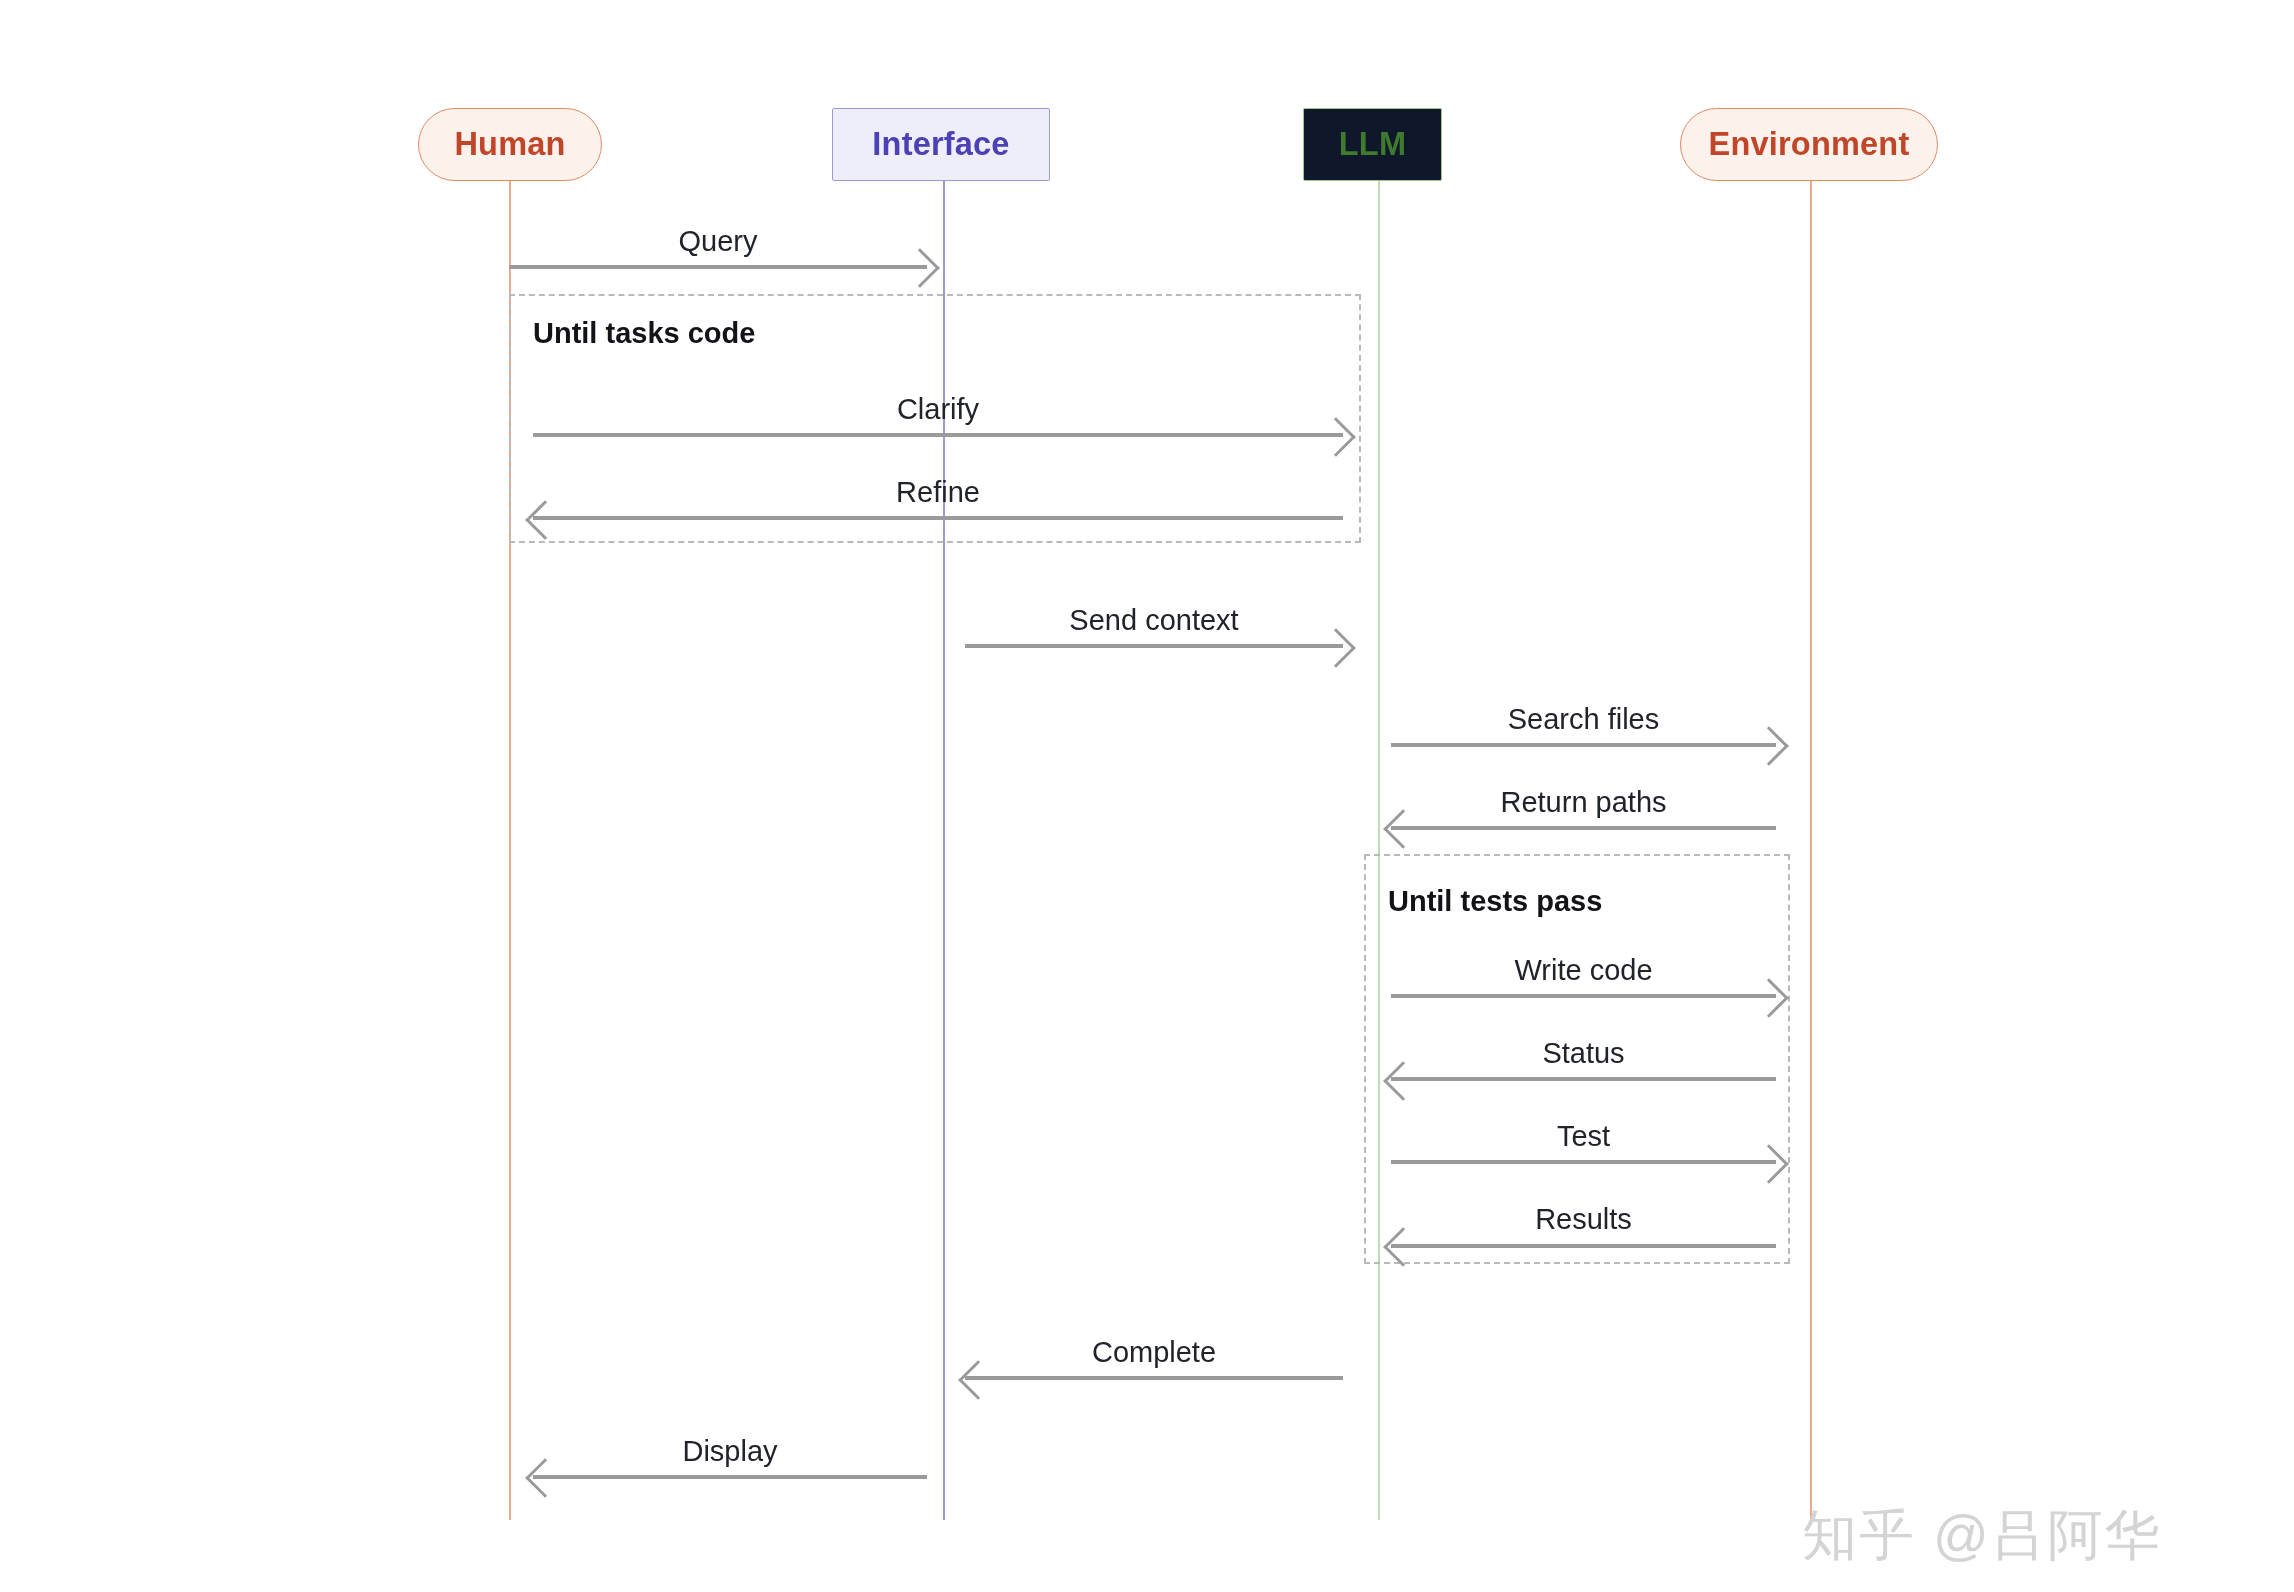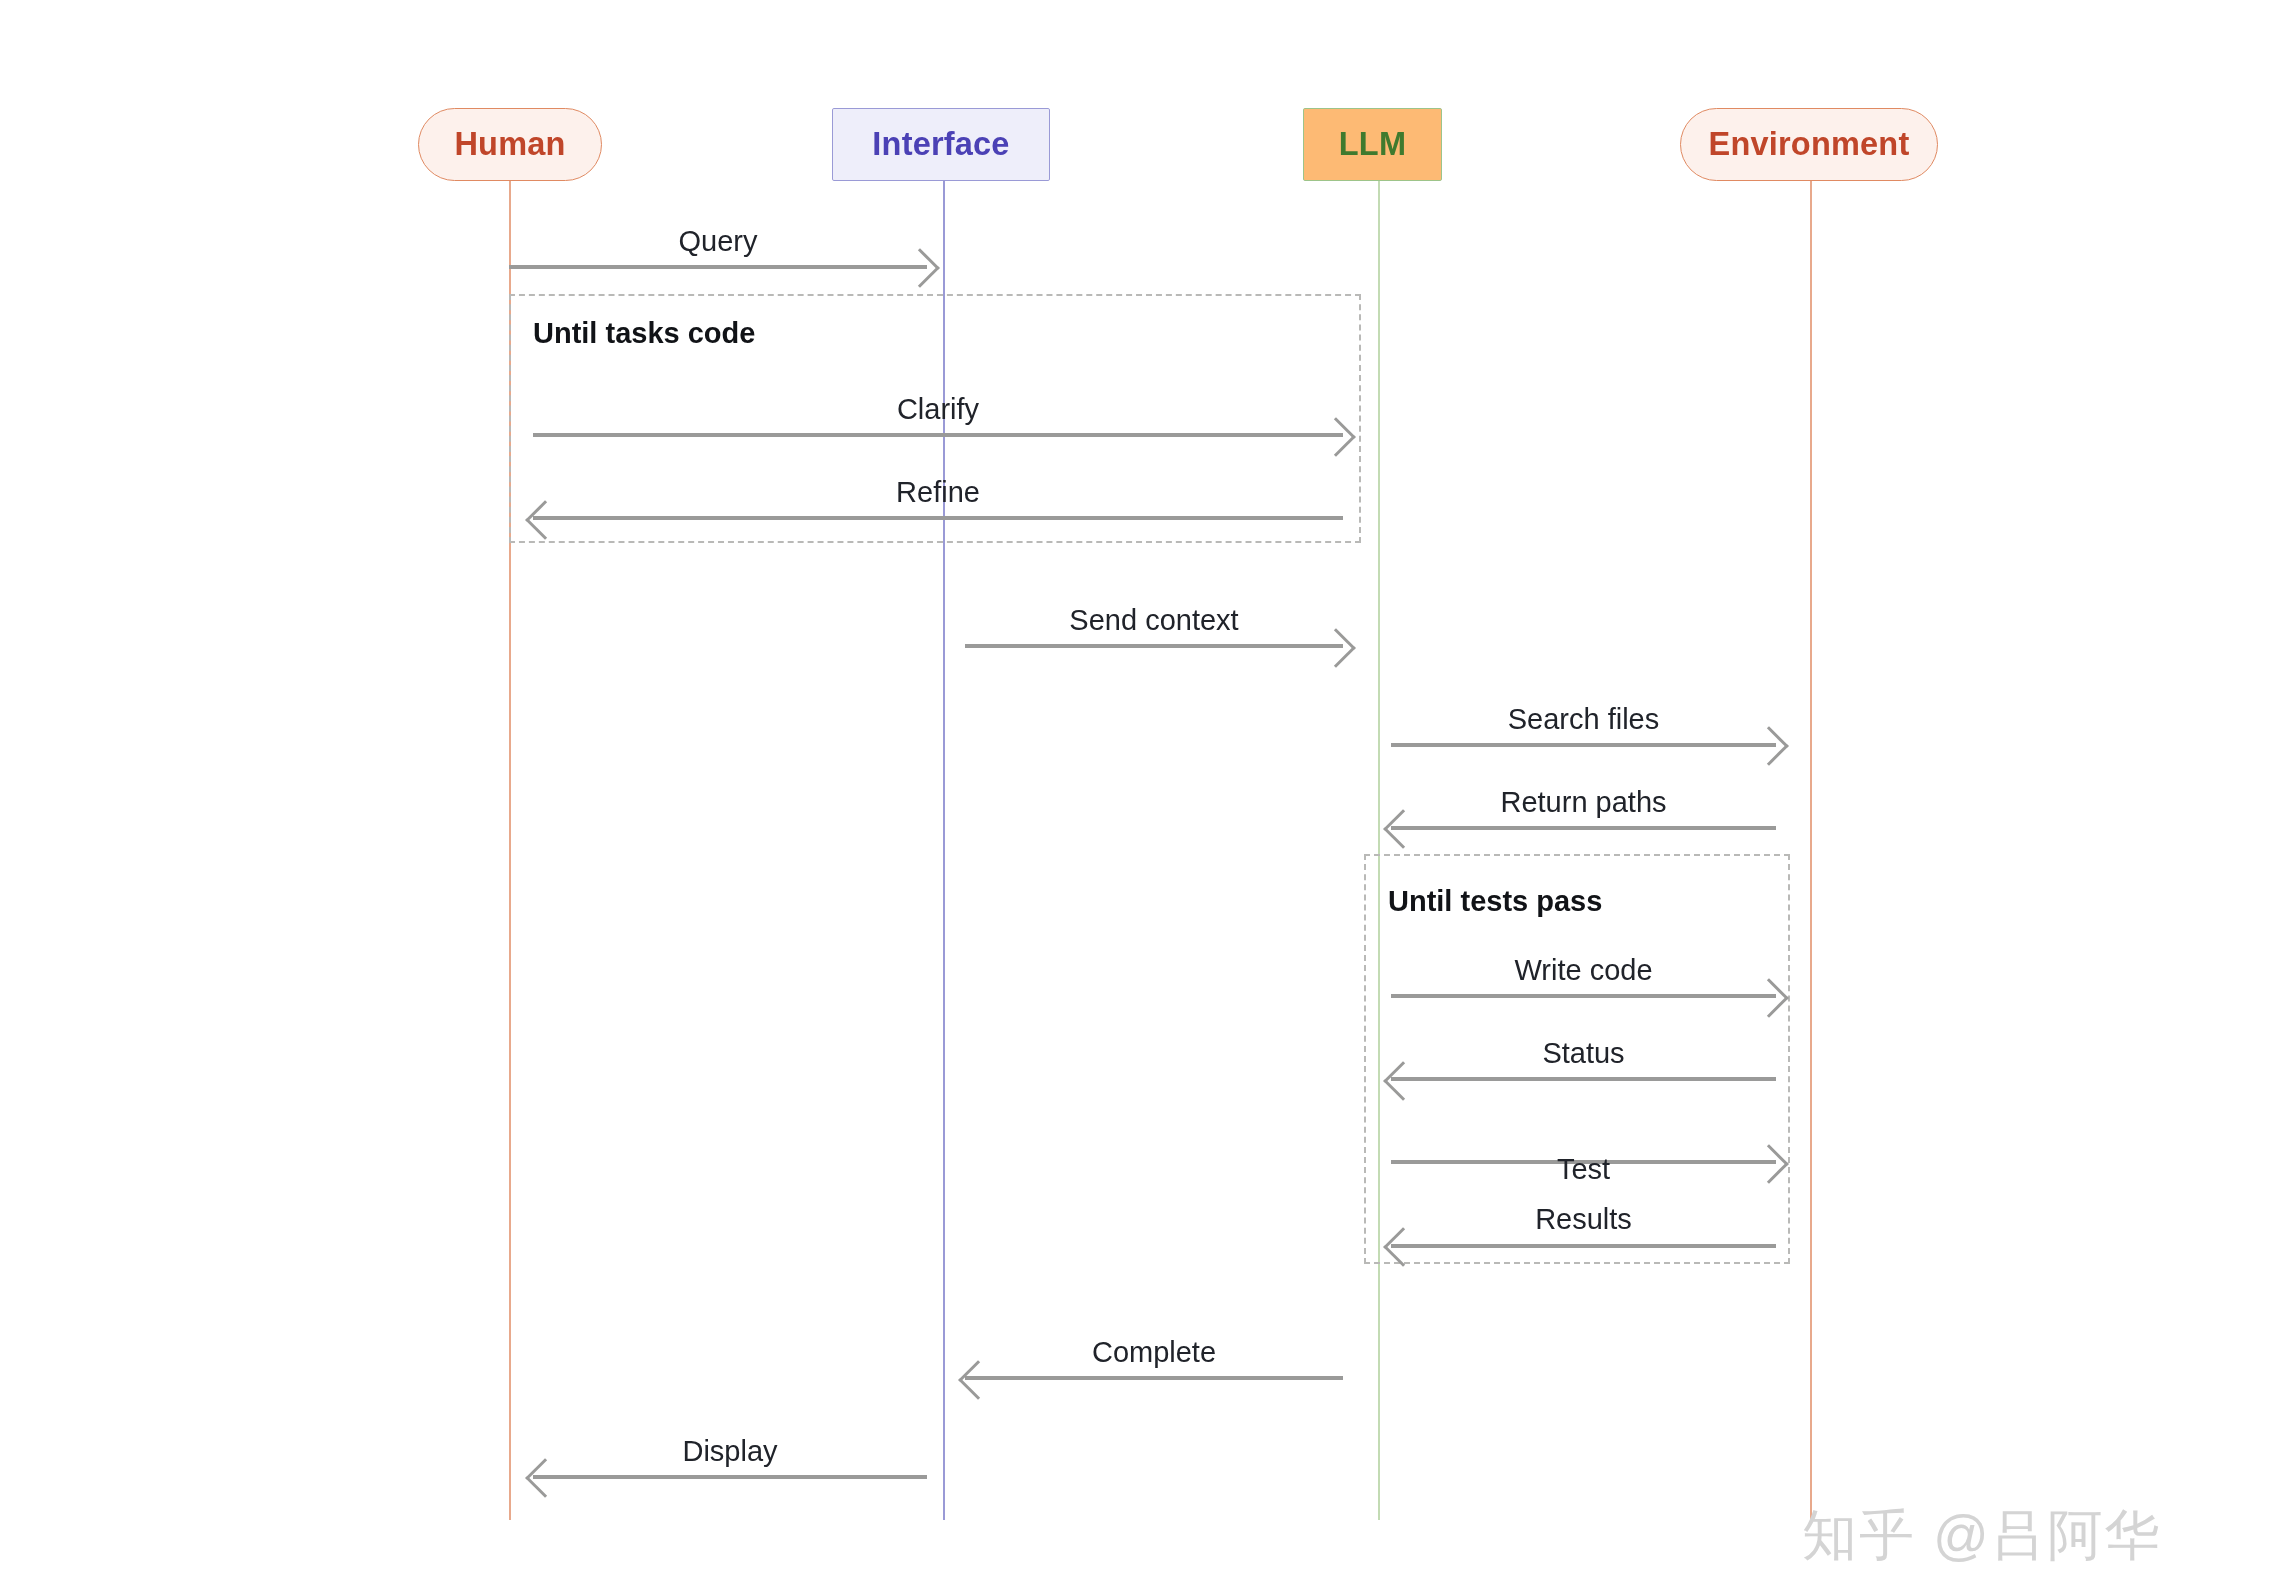--- a/index.html
+++ b/index.html
@@ -105,21 +105,21 @@
     <div class="fragment" style="left: 509px; top: 294px; width: 852px; height: 249px; border-color: rgb(185, 185, 183);"></div>
     <div class="fragment-label" style="left: 533px; top: 317px;">Until tasks code</div>
     <div class="fragment" style="left: 1364px; top: 854px; width: 426px; height: 410px; border-color: rgb(185, 185, 183);"></div>
     <div class="fragment-label" style="left: 1388px; top: 877px; margin-top: 8px;">Until tests pass</div>
     <div class="actor rounded" style="left: 418px; top: 108px; width: 184px; height: 73px; background: rgb(253, 241, 236); border: 1.9px solid rgb(224, 138, 98); color: rgb(192, 70, 42);">
       <span>Human</span>
     </div>
     <div class="actor square" style="left: 832px; top: 108px; width: 218px; height: 73px; background: rgb(238, 238, 250); border: 1.9px solid rgb(154, 154, 214); color: rgb(75, 65, 181);">
       <span>Interface</span>
     </div>
-    <div class="actor square" style="left: 1303px; top: 108px; width: 139px; height: 73px; background: #fdba74; border: 1.9px solid rgb(157, 196, 138); color: rgb(63, 122, 46);">
+    <div class="actor square" style="left: 1303px; top: 108px; width: 139px; height: 73px; background: #0f172a; border: 1.9px solid rgb(157, 196, 138); color: rgb(63, 122, 46);">
       <span>LLM</span>
     </div>
     <div class="actor rounded" style="left: 1680px; top: 108px; width: 258px; height: 73px; background: rgb(253, 241, 236); border: 1.9px solid rgb(224, 138, 98); color: rgb(192, 70, 42);">
       <span>Environment</span>
     </div>
     <div class="msg" style="left: 509px; top: 265px; width: 418px; background: rgb(154, 154, 153);"></div>
     <div class="arrowhead right" style="border-top-color: rgb(154, 154, 153); border-right-color: rgb(154, 154, 153); left: 906px; top: 254px;"></div>
     <div class="msg-label" style="left: 509px; width: 418px; top: 225px;">Query</div>
     <div class="msg" style="left: 533px; top: 433px; width: 810px; background: rgb(154, 154, 153);"></div>
     <div class="arrowhead right" style="border-top-color: rgb(154, 154, 153); border-right-color: rgb(154, 154, 153); left: 1322px; top: 423px;"></div>
@@ -137,21 +137,21 @@
     <div class="arrowhead left" style="border-top-color: rgb(154, 154, 153); border-right-color: rgb(154, 154, 153); left: 1389px; top: 815px;"></div>
     <div class="msg-label" style="left: 1391px; width: 385px; top: 786px;">Return paths</div>
     <div class="msg" style="left: 1391px; top: 994px; width: 385px; background: rgb(154, 154, 153);"></div>
     <div class="arrowhead right" style="border-top-color: rgb(154, 154, 153); border-right-color: rgb(154, 154, 153); left: 1755px; top: 984px;"></div>
     <div class="msg-label" style="left: 1391px; width: 385px; top: 954px;">Write code</div>
     <div class="msg" style="left: 1391px; top: 1077px; width: 385px; background: rgb(154, 154, 153);"></div>
     <div class="arrowhead left" style="border-top-color: rgb(154, 154, 153); border-right-color: rgb(154, 154, 153); left: 1389px; top: 1067px;"></div>
     <div class="msg-label" style="left: 1391px; width: 385px; top: 1037px;">Status</div>
     <div class="msg" style="left: 1391px; top: 1160px; width: 385px; background: rgb(154, 154, 153);"></div>
     <div class="arrowhead right" style="border-top-color: rgb(154, 154, 153); border-right-color: rgb(154, 154, 153); left: 1755px; top: 1150px;"></div>
-    <div class="msg-label" style="left: 1391px; width: 385px; top: 1120px; margin-top: 33px;">Test</div>
+    <div class="msg-label" style="left: 1391px; width: 385px; top: 1120px;">Test</div>
     <div class="msg" style="left: 1391px; top: 1244px; width: 385px; background: rgb(154, 154, 153);"></div>
     <div class="arrowhead left" style="border-top-color: rgb(154, 154, 153); border-right-color: rgb(154, 154, 153); left: 1389px; top: 1233px;"></div>
     <div class="msg-label" style="left: 1391px; width: 385px; top: 1203px;">Results</div>
     <div class="msg" style="left: 965px; top: 1376px; width: 378px; background: rgb(154, 154, 153);"></div>
     <div class="arrowhead left" style="border-top-color: rgb(154, 154, 153); border-right-color: rgb(154, 154, 153); left: 964px; top: 1366px;"></div>
     <div class="msg-label" style="left: 965px; width: 378px; top: 1336px;">Complete</div>
     <div class="msg" style="left: 533px; top: 1475px; width: 394px; background: rgb(154, 154, 153);"></div>
     <div class="arrowhead left" style="border-top-color: rgb(154, 154, 153); border-right-color: rgb(154, 154, 153); left: 531px; top: 1464px;"></div>
     <div class="msg-label" style="left: 533px; width: 394px; top: 1435px;">Display</div>
     <div class="watermark" style="left: 1802px; top: 1467px; color: rgb(212, 212, 212);">知乎 @吕阿华</div>

